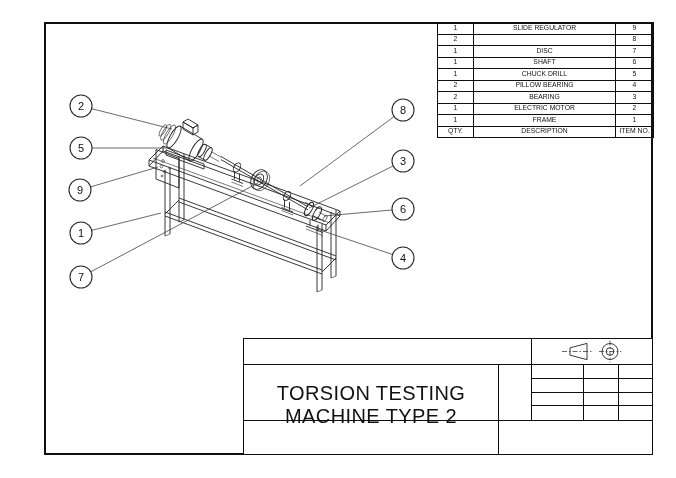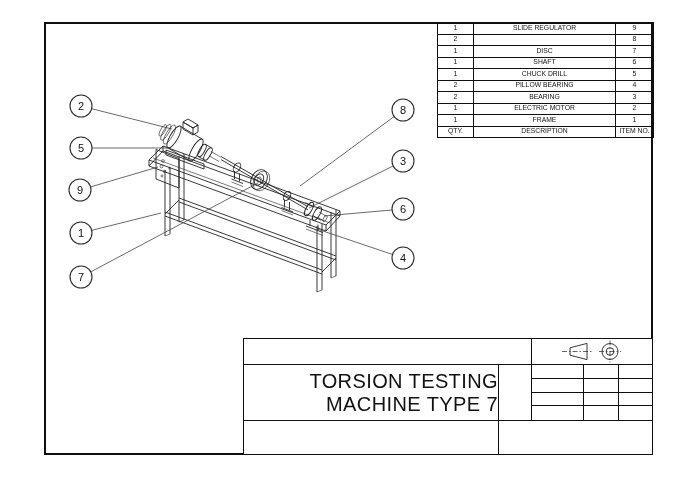--- a/index.html
+++ b/index.html
@@ -38,22 +38,22 @@
     border:1px solid #0f0f0f; display:flex; flex-direction:column; background:#fff;
   }
   .tb-row { display:flex; }
   .tb-row1 { height:26px; border-bottom:1px solid #0f0f0f; }
   .tb-row2 { height:56px; border-bottom:1px solid #0f0f0f; }
   .tb-row3 { flex:1; }
   .tb-cell { height:100%; }
   .tb-r1a { width:287px; }
   .tb-r1b { flex:1; border-left:1px solid #0f0f0f; position:relative; }
   .tb-title {
-    width:254px; display:flex; flex-direction:column; align-items:flex-end; justify-content:center;
-    font-size:20px; letter-spacing:0.4px; line-height:1.15; color:#111; text-align:center;
+    width:254px; display:flex; flex-direction:column; align-items:center; justify-content:center;
+    font-size:20px; letter-spacing:0.4px; line-height:1.15; color:#111; text-align:center;margin-top:12px;
   }
   .tb-narrow { width:33px; border-left:1px solid #0f0f0f; }
   .tb-grid {
     flex:1; border-left:1px solid #0f0f0f;
     display:grid; grid-template-columns:52px 35px 1fr; grid-template-rows:repeat(4,1fr);
   }
   .tb-grid > div { border-right:1px solid #0f0f0f; border-bottom:1px solid #0f0f0f; }
   .tb-grid > div:nth-child(3n) { border-right:none; }
   .tb-grid > div:nth-child(n+10) { border-bottom:none; }
   .tb-r3a { width:254px; }
@@ -282,21 +282,21 @@
           <circle cx="78" cy="12.5" r="8" fill="none" stroke="#222" stroke-width="0.9"></circle>
           <circle cx="78" cy="12.5" r="3.8" fill="none" stroke="#222" stroke-width="0.9"></circle>
           <path d="M67,12.5 L89,12.5" stroke="#222" stroke-width="0.7" stroke-dasharray="5 2 1.5 2" fill="none"></path>
           <path d="M78,1.5 L78,23.5" stroke="#222" stroke-width="0.7" stroke-dasharray="5 2 1.5 2" fill="none"></path>
         </svg>
       </div>
     </div>
     <div class="tb-row tb-row2">
       <div class="tb-cell tb-title">
         <span>TORSION TESTING</span>
-        <span>MACHINE TYPE 7</span>
+        <span>MACHINE TYPE 2</span>
       </div>
       <div class="tb-cell tb-narrow"></div>
       <div class="tb-cell tb-grid">
         <div></div>
           <div></div>
           <div></div>
         <div></div>
           <div></div>
           <div></div>
         <div></div>

